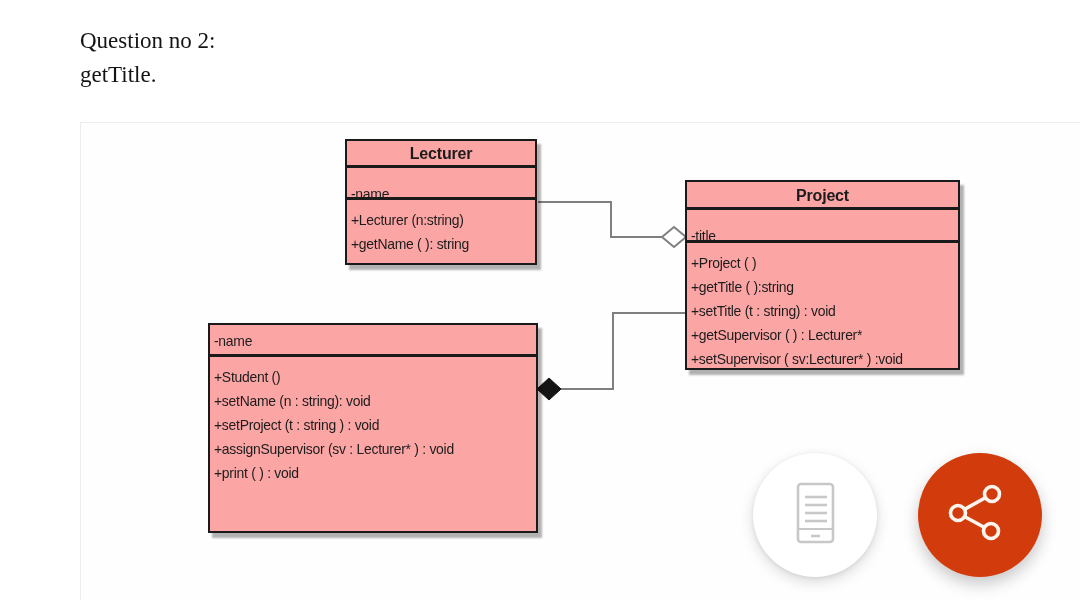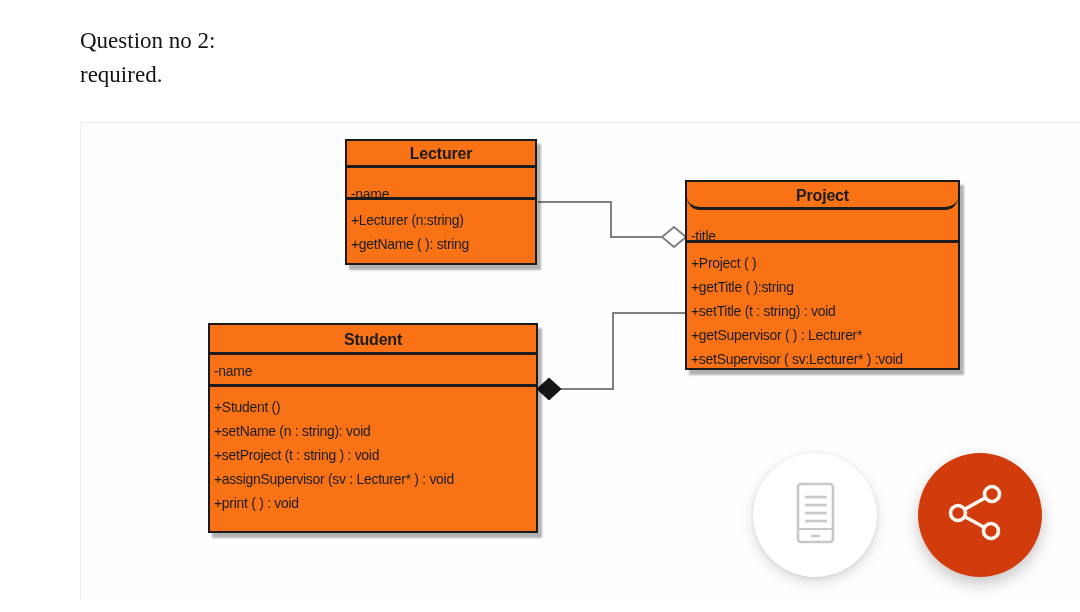--- a/index.html
+++ b/index.html
@@ -15,36 +15,36 @@
   
   .diagram-area { position:absolute; left:80px; top:122px; width:1000px; height:478px;
                   border-top:1px solid #ededed; border-left:1px solid #ededed;
                   background:#fefefe; }
 
   
   svg.connectors { position:absolute; left:0; top:0; width:1080px; height:612px;
                    pointer-events:none; }
 
   
-  .uml-class { position:absolute; background:#f97316; border:2px solid #1a1a1a;
+  .uml-class { position:absolute; background:#fca5a5; border:2px solid #1a1a1a;
                box-shadow:4px 5px 2px rgba(0,0,0,0.30); color:#1c1c1c; }
   .uml-title { border-bottom:3px solid #1a1a1a; font-weight:bold; text-align:center;
                font-size:16px; letter-spacing:-0.2px; }
   .uml-attrs { border-bottom:3px solid #1a1a1a; padding:14px 4px 3px 4px; }
   .uml-methods { padding:8px 4px 0 4px; }
   .uml-line { font-size:15px; line-height:23px; white-space:nowrap; color:#1c1c1c;
               transform:scaleX(0.93); transform-origin:0 50%; letter-spacing:-0.3px; }
 
   #cls-lecturer { left:345px; top:139px; width:192px; height:126px; }
   #cls-lecturer .uml-title { height:27px; line-height:26px; }
   #cls-lecturer .uml-attrs { height:32px; }
   #cls-lecturer .uml-line { line-height:24px; }
 
   #cls-project { left:685px; top:180px; width:275px; height:190px; }
-  #cls-project .uml-title { height:28px; line-height:27px;border-radius:13px; }
+  #cls-project .uml-title { height:28px; line-height:27px; }
   #cls-project .uml-attrs { height:33px; }
   #cls-project .uml-line { line-height:24px; }
 
   #cls-student { left:208px; top:323px; width:330px; height:210px; }
   #cls-student .uml-title { height:30px; line-height:29px; }
   #cls-student .uml-attrs { height:32px; padding-top:4px; }
   #cls-student .uml-line { line-height:24px; }
 
   
   .fab { position:absolute; width:124px; height:124px; border-radius:50%;
@@ -55,21 +55,21 @@
   .fab-orange { left:918px; top:453px;
                 box-shadow:0 7px 16px rgba(0,0,0,0.22); }
 </style>
 </head>
 <body>
 
 <div class="canvas">
 
   <div class="question">
     <div>Question no 2:</div>
-    <div>required.</div>
+    <div>getTitle.</div>
   </div>
 
   <div class="diagram-area"></div>
 
   <svg class="connectors" viewBox="0 0 1080 612" xmlns="http://www.w3.org/2000/svg">
 
     <polyline points="538,202 611,202 611,237 663,237" fill="none" stroke="#7f7f7f" stroke-width="2"></polyline>
     <polygon points="662,237 674,227 686,237 674,247" fill="#ffffff" stroke="#7f7f7f" stroke-width="2"></polygon>
 
     <polyline points="559,389 613,389 613,313 685,313" fill="none" stroke="#7f7f7f" stroke-width="2"></polyline>
@@ -95,21 +95,20 @@
     <div class="uml-methods">
       <div class="uml-line">+Project ( )</div>
       <div class="uml-line">+getTitle ( ):string</div>
       <div class="uml-line">+setTitle (t : string) : void</div>
       <div class="uml-line">+getSupervisor ( ) : Lecturer*</div>
       <div class="uml-line">+setSupervisor ( sv:Lecturer* ) :void</div>
     </div>
   </div>
 
   <div class="uml-class" id="cls-student">
-    <div class="uml-title">Student</div>
     <div class="uml-attrs">
       <div class="uml-line">-name</div>
     </div>
     <div class="uml-methods">
       <div class="uml-line">+Student ()</div>
       <div class="uml-line">+setName (n : string): void</div>
       <div class="uml-line">+setProject (t : string ) : void</div>
       <div class="uml-line">+assignSupervisor (sv : Lecturer* ) : void</div>
       <div class="uml-line">+print ( ) : void</div>
     </div>

